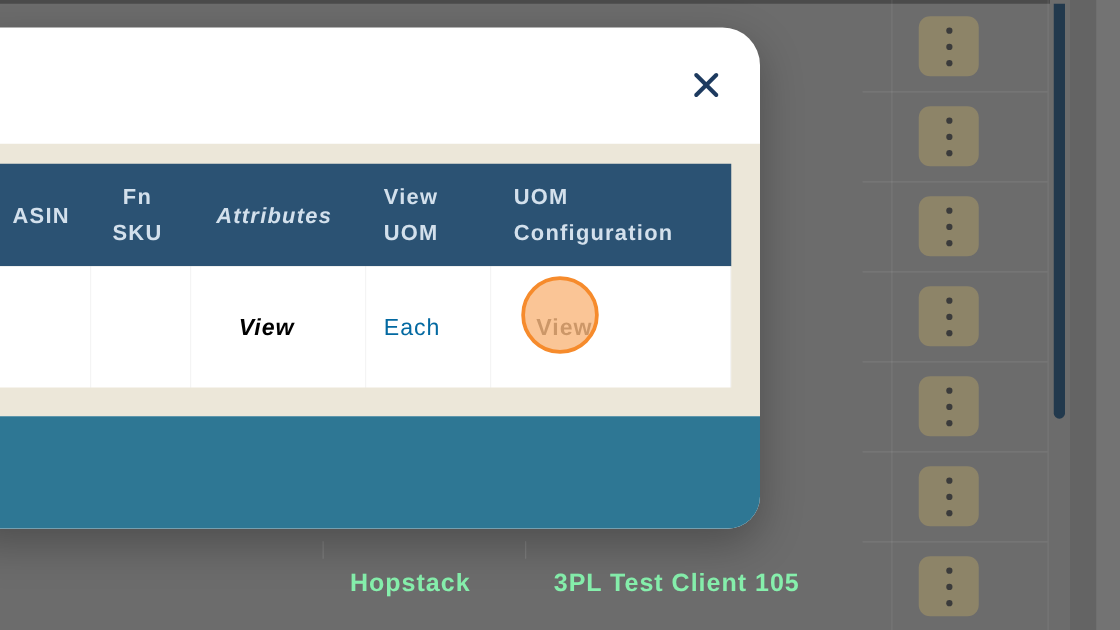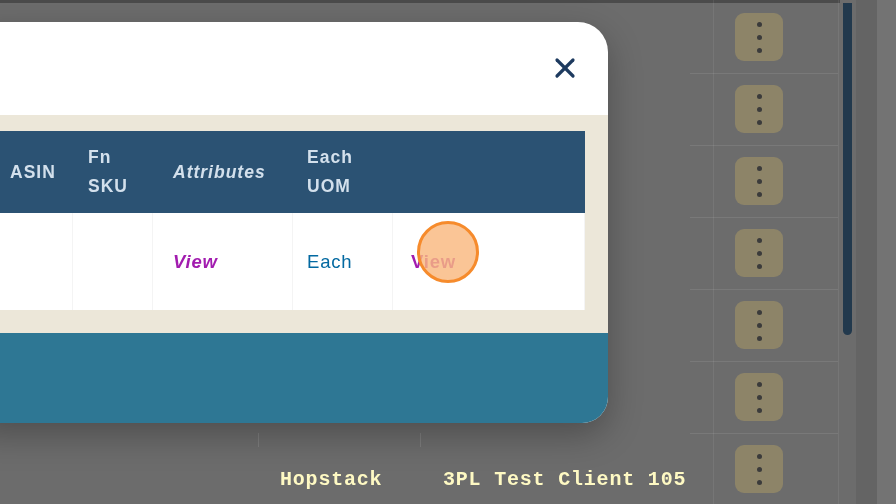--- a/index.html
+++ b/index.html
@@ -17,21 +17,21 @@
 
   .row-sep { position:absolute; left:690px; width:148px; height:1px; background:rgba(255,255,255,0.09); }
   .tick { position:absolute; width:1px; height:14px; top:433px; background:rgba(255,255,255,0.12); }
   .tick.t1 { left:258px; } .tick.t2 { left:420px; }
 
   .kebab { position:absolute; left:735px; width:48px; height:48px; background:#8d8468;
            border:none; border-radius:9px; display:flex; flex-direction:column;
            align-items:center; justify-content:center; gap:8px; cursor:pointer; }
   .kebab i { width:5px; height:5px; border-radius:50%; background:#3b3b3b; display:block; }
 
-  .bg-text { position:absolute; top:468px; font-size:20px; font-weight:600; letter-spacing:0.8px; color:#fef9c3;font-family:Liberation Mono, monospace; }
+  .bg-text { position:absolute; top:456px; font-size:20px; font-weight:600; letter-spacing:0.8px; color:#86efac; }
   .bg-brand { left:280px; }
   .bg-client { left:443px;text-align:center; }
 
   .scroll-thumb { position:absolute; left:843px; top:3px; width:9px; height:332px;
                   background:#22394d; border-radius:0 0 5px 5px; cursor:pointer; }
   .scroll-strip-dark  { position:absolute; left:856px; top:0; width:21px; height:504px; background:rgba(0,0,0,0.07); }
   .scroll-strip-light { position:absolute; left:877px; top:0; width:19px; height:504px; background:rgba(255,255,255,0.05); }
 
   
   .modal { position:absolute; left:-24px; top:22px; width:632px; height:401px;
@@ -45,29 +45,29 @@
   .panel { position:absolute; left:0; top:93px; width:632px; height:218px; background:#ece7d9; }
 
   .dtable { position:absolute; left:0; top:16px; width:609px; }
   .thead { display:flex; background:#2b5273; height:82px; align-items:center;
            color:#d3e0ec; font-size:17.5px; font-weight:600; letter-spacing:1px; line-height:29px; }
   .trow  { display:flex; background:#ffffff; height:97px; align-items:center;
            font-size:18.5px; letter-spacing:0.8px; }
   .cell  { height:100%; display:flex; align-items:center; }
   .trow .cell { border-right:1px solid rgba(0,0,0,0.045); }
   .col-asin  { width:97px;  padding-left:34px; }
-  .col-fnsku { width:80px;  padding-left:15px; }
+  .col-fnsku { width:80px;  padding-left:15px;text-align:center; }
   .col-attr  { width:140px; padding-left:20px;font-style:italic; }
   .col-base  { width:100px; padding-left:14px; }
   .col-uom   { width:192px; padding-left:18px; }
   .col-fnsku span { max-width:44px; display:block; }
   .col-base  span { max-width:62px; display:block; }
   .thead .col-uom span { max-width:165px; display:block; }
 
-  .link { color:#a21caf; font-weight:600; cursor:pointer; }
+  .link { color:#000000; font-weight:600; cursor:pointer;margin-left:18px; }
   .plain-val { color:#0369a1; font-weight:500; }
 
   .modal-footer { position:absolute; left:0; top:311px; width:632px; height:90px; background:#2e7794; }
 
   
   .click-circle { position:absolute; left:417px; top:221px; width:62px; height:62px;
                   border-radius:50%; border:3px solid #f68b2c;
                   background:rgba(249,184,127,0.82); pointer-events:none; }
 </style>
 </head>
@@ -151,21 +151,24 @@
           <div class="cell col-asin">
               <span>ASIN</span>
             </div>
           <div class="cell col-fnsku">
               <span>Fn SKU</span>
             </div>
           <div class="cell col-attr">
               <span>Attributes</span>
             </div>
           <div class="cell col-base">
-              <span>Each UOM</span>
+              <span>View UOM</span>
+            </div>
+          <div class="cell col-uom">
+              <span>UOM Configuration</span>
             </div>
         </div>
 
         <div class="trow">
           <div class="cell col-asin">
               <span></span>
             </div>
           <div class="cell col-fnsku">
               <span></span>
             </div>

